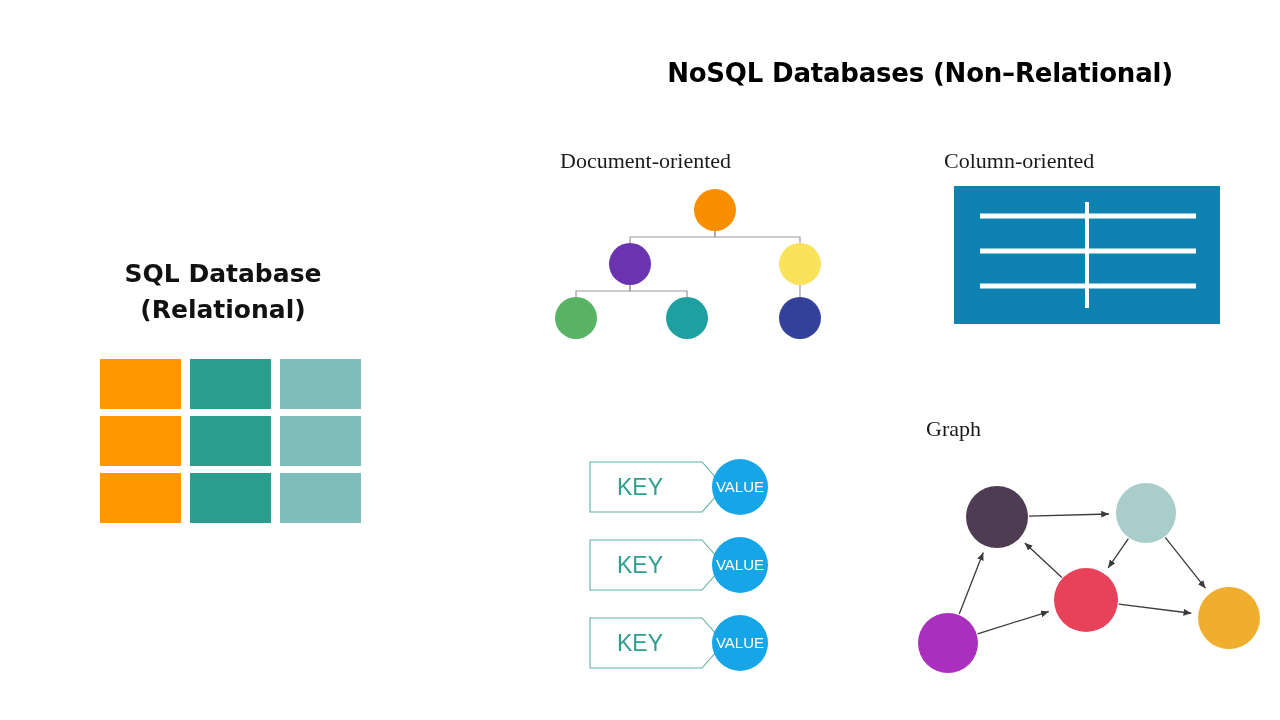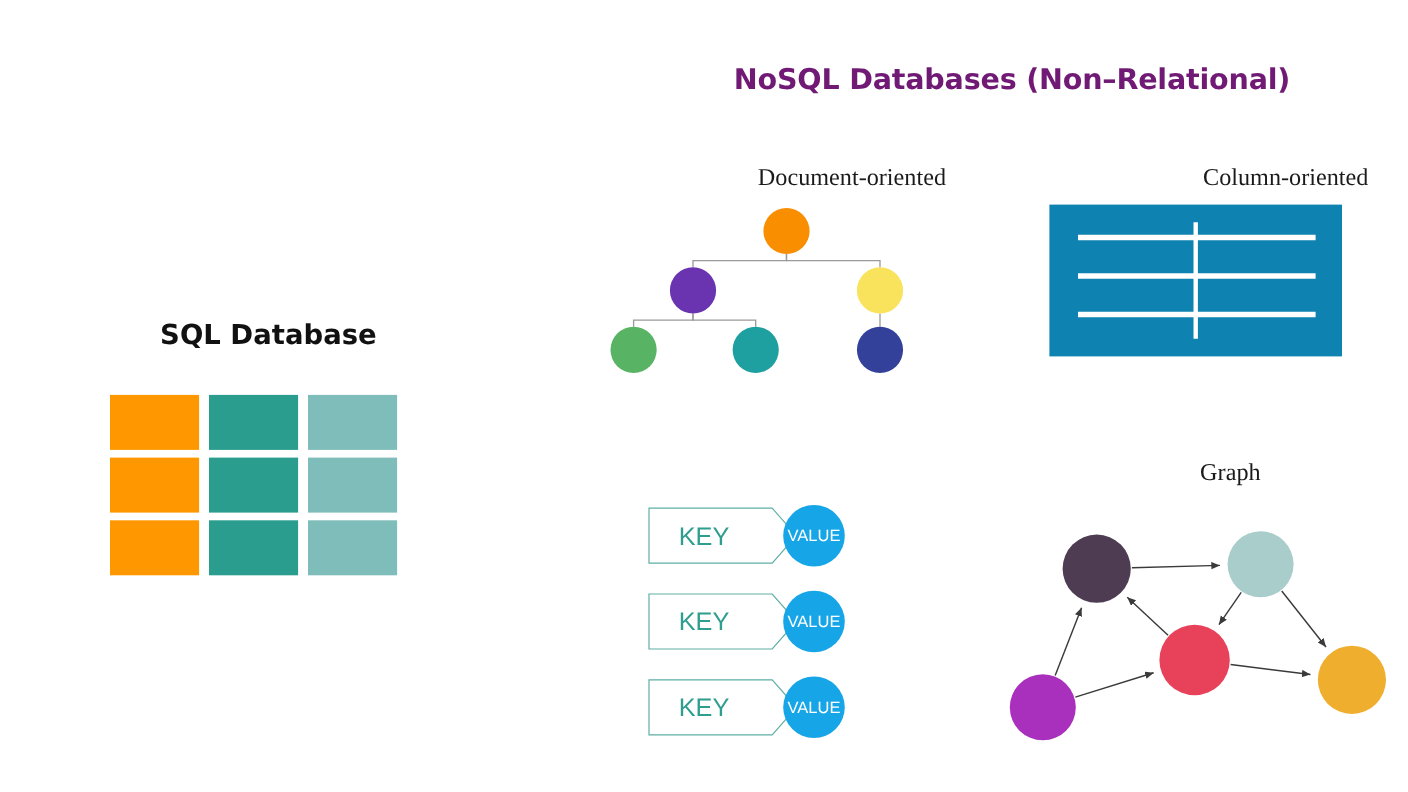--- a/index.html
+++ b/index.html
@@ -19,43 +19,42 @@
   
   .nosql-title {
     position: absolute;
     left: 580px;
     top: 58px;
     width: 680px;
     text-align: center;
     font-family: "DejaVu Sans", sans-serif;
     font-weight: bold;
     font-size: 26px;
-    color: #701a75;
+    color: #000000;
     letter-spacing: -0.2px;
     white-space: nowrap;
   }
   .sql-title {
     position: absolute;
-    left: 74px;
+    left: 53px;
     top: 256px;
     width: 340px;
     text-align: center;
     font-family: "DejaVu Sans", sans-serif;
     font-weight: bold;
     font-size: 25px;
     line-height: 36px;
     color: #111111;
-    margin-top: 31px;
   }
   .section-label {
     position: absolute;
     font-family: "Liberation Serif", serif;
     font-size: 22px;
     color: #1a1a1a;
-    text-align: right;
+    text-align: left;
     white-space: nowrap;
   }
   #label-document { left: 560px; top: 148px; width: 300px; }
   #label-column   { left: 944px; top: 148px; width: 300px; }
   #label-keyvalue { left: 580px; top: 416px; width: 215px; }
   #label-graph    { left: 926px; top: 416px; width: 220px; }
 
   
   #sql-grid {
     position: absolute;
@@ -91,20 +90,21 @@
 </style>
 </head>
 <body>
 
 <div id="page">
 
   <div class="nosql-title">NoSQL Databases (Non–Relational)</div>
 
   <div class="sql-title">
     <div>SQL Database</div>
+    <div>(Relational)</div>
   </div>
 
   <div id="sql-grid">
     <div class="cell" style="background: rgb(255, 152, 0);"></div>
     <div class="cell" style="background: rgb(42, 157, 143);"></div>
     <div class="cell" style="background: rgb(127, 189, 186);"></div>
     <div class="cell" style="background: rgb(255, 152, 0);"></div>
     <div class="cell" style="background: rgb(42, 157, 143);"></div>
     <div class="cell" style="background: rgb(127, 189, 186);"></div>
     <div class="cell" style="background: rgb(255, 152, 0);"></div>

